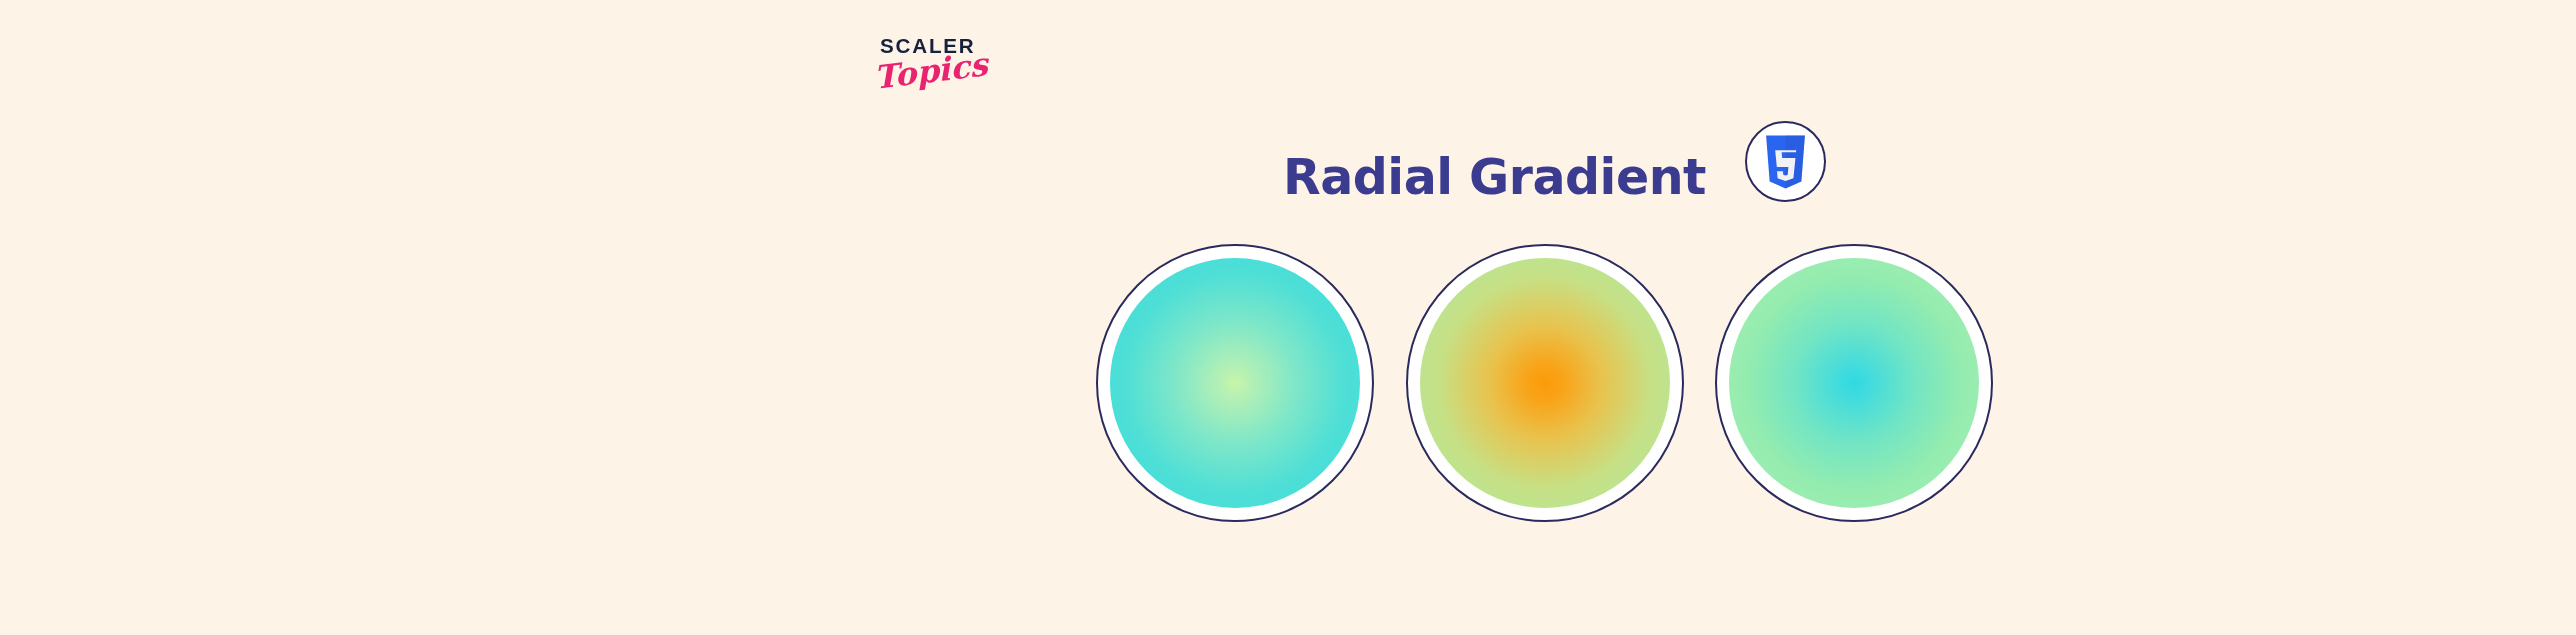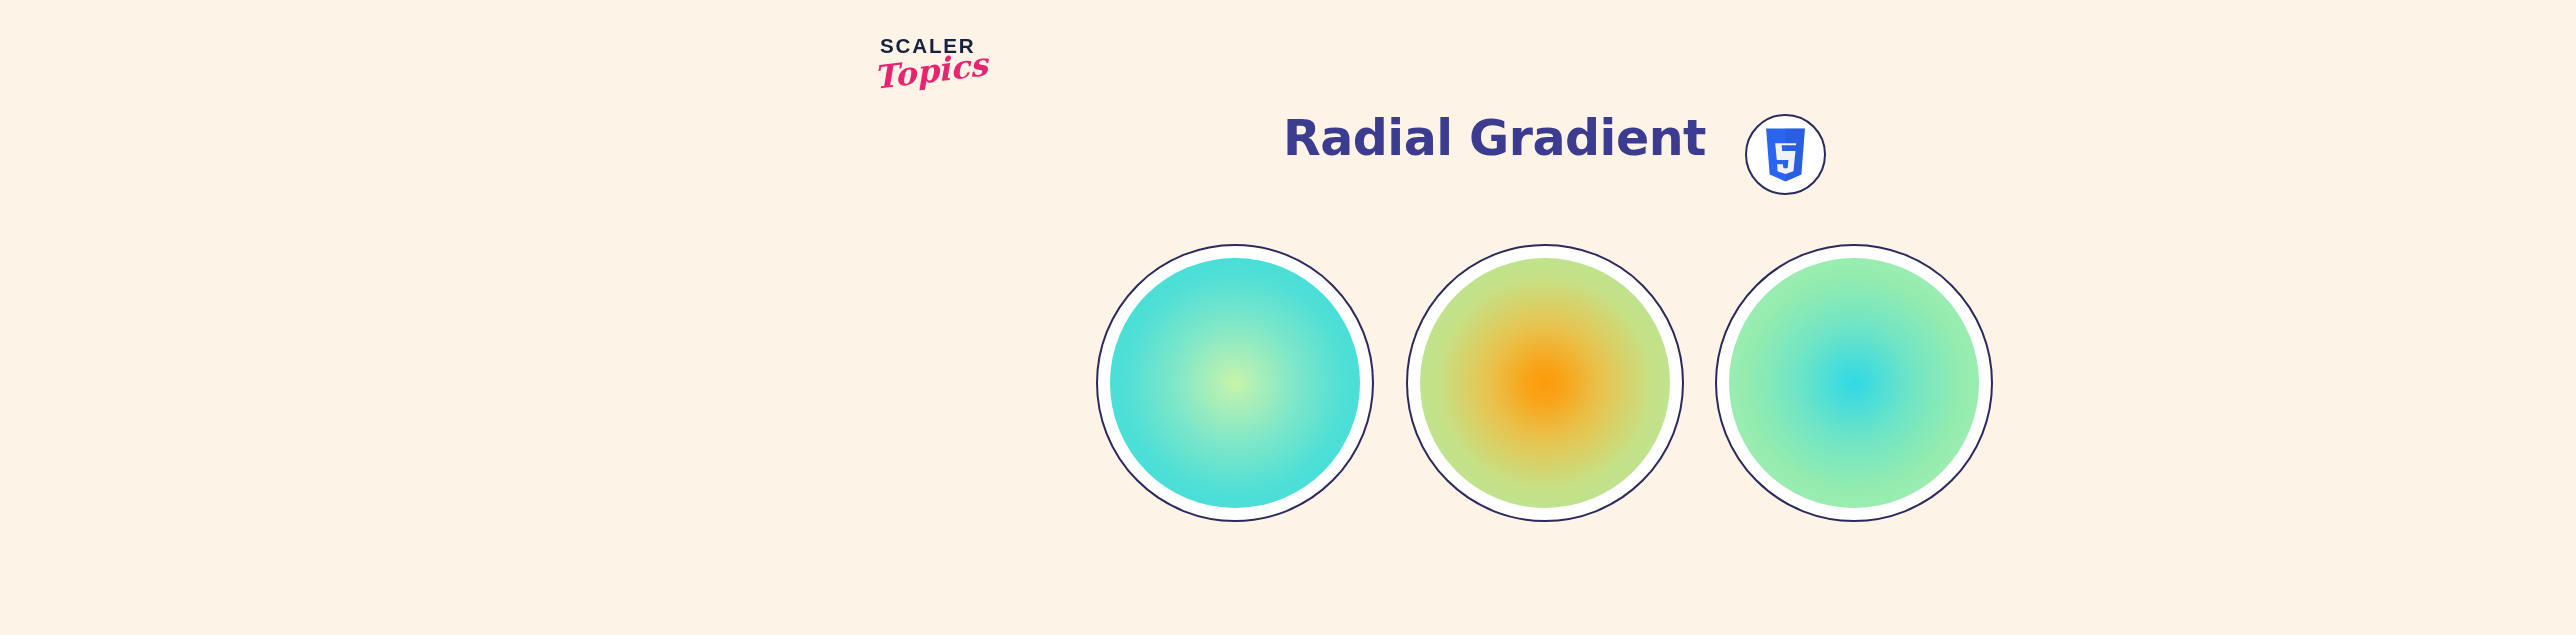--- a/index.html
+++ b/index.html
@@ -55,21 +55,21 @@
     transform-origin: 10% 50%;
   }
 
   
   .heading-row {
     position: absolute;
     left: 1283px;
     top: 114px;
     height: 88px;
     display: flex;
-    align-items: flex-start;
+    align-items: flex-end;
     gap: 39px;
   }
   .page-title {
     font-family: "DejaVu Sans", sans-serif;
     font-weight: 700;
     font-size: 49px;
     line-height: 1;
     color: #3b3b8f;
     letter-spacing: -0.5px;
     white-space: nowrap;

